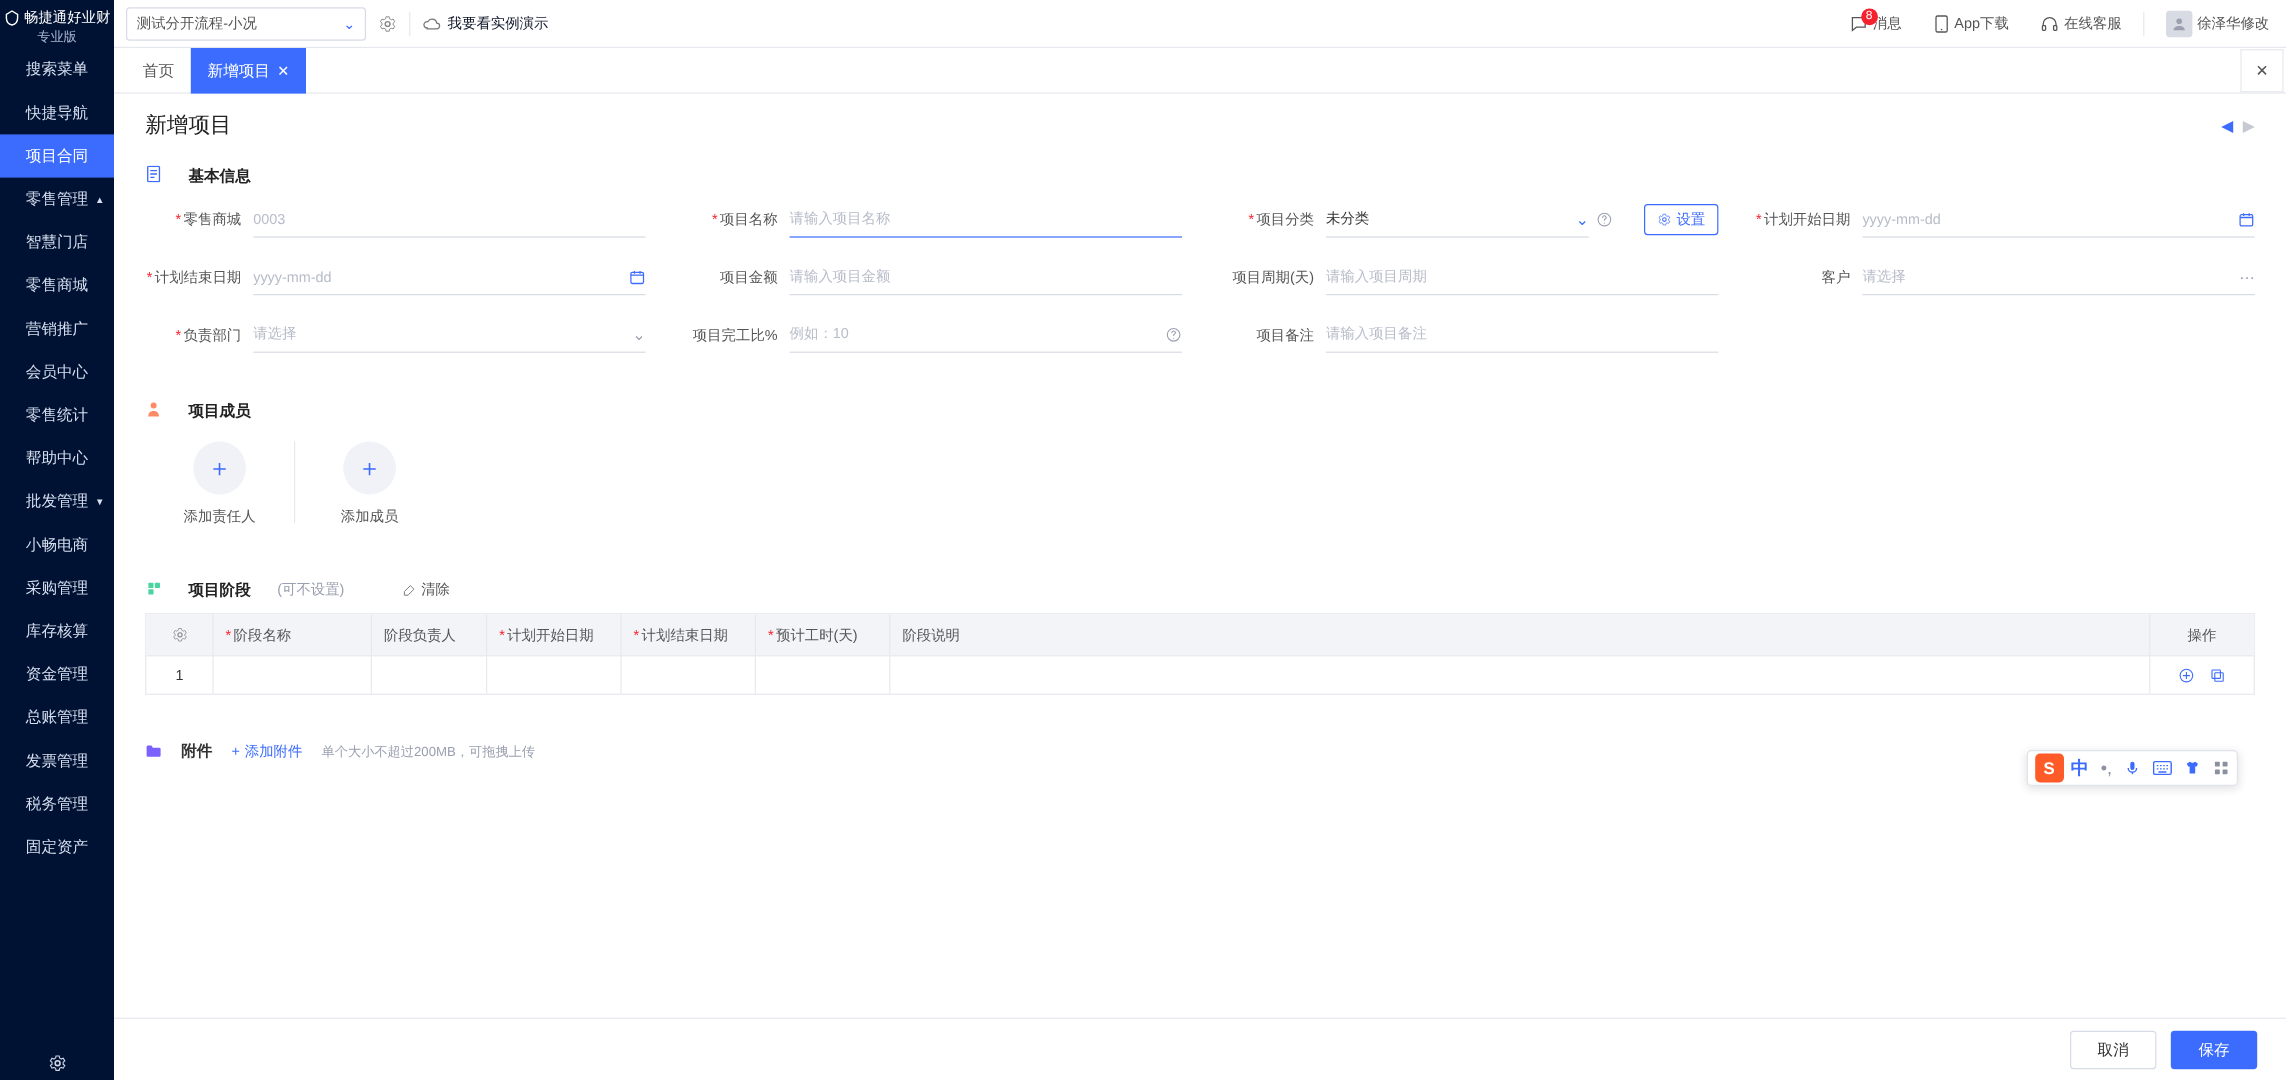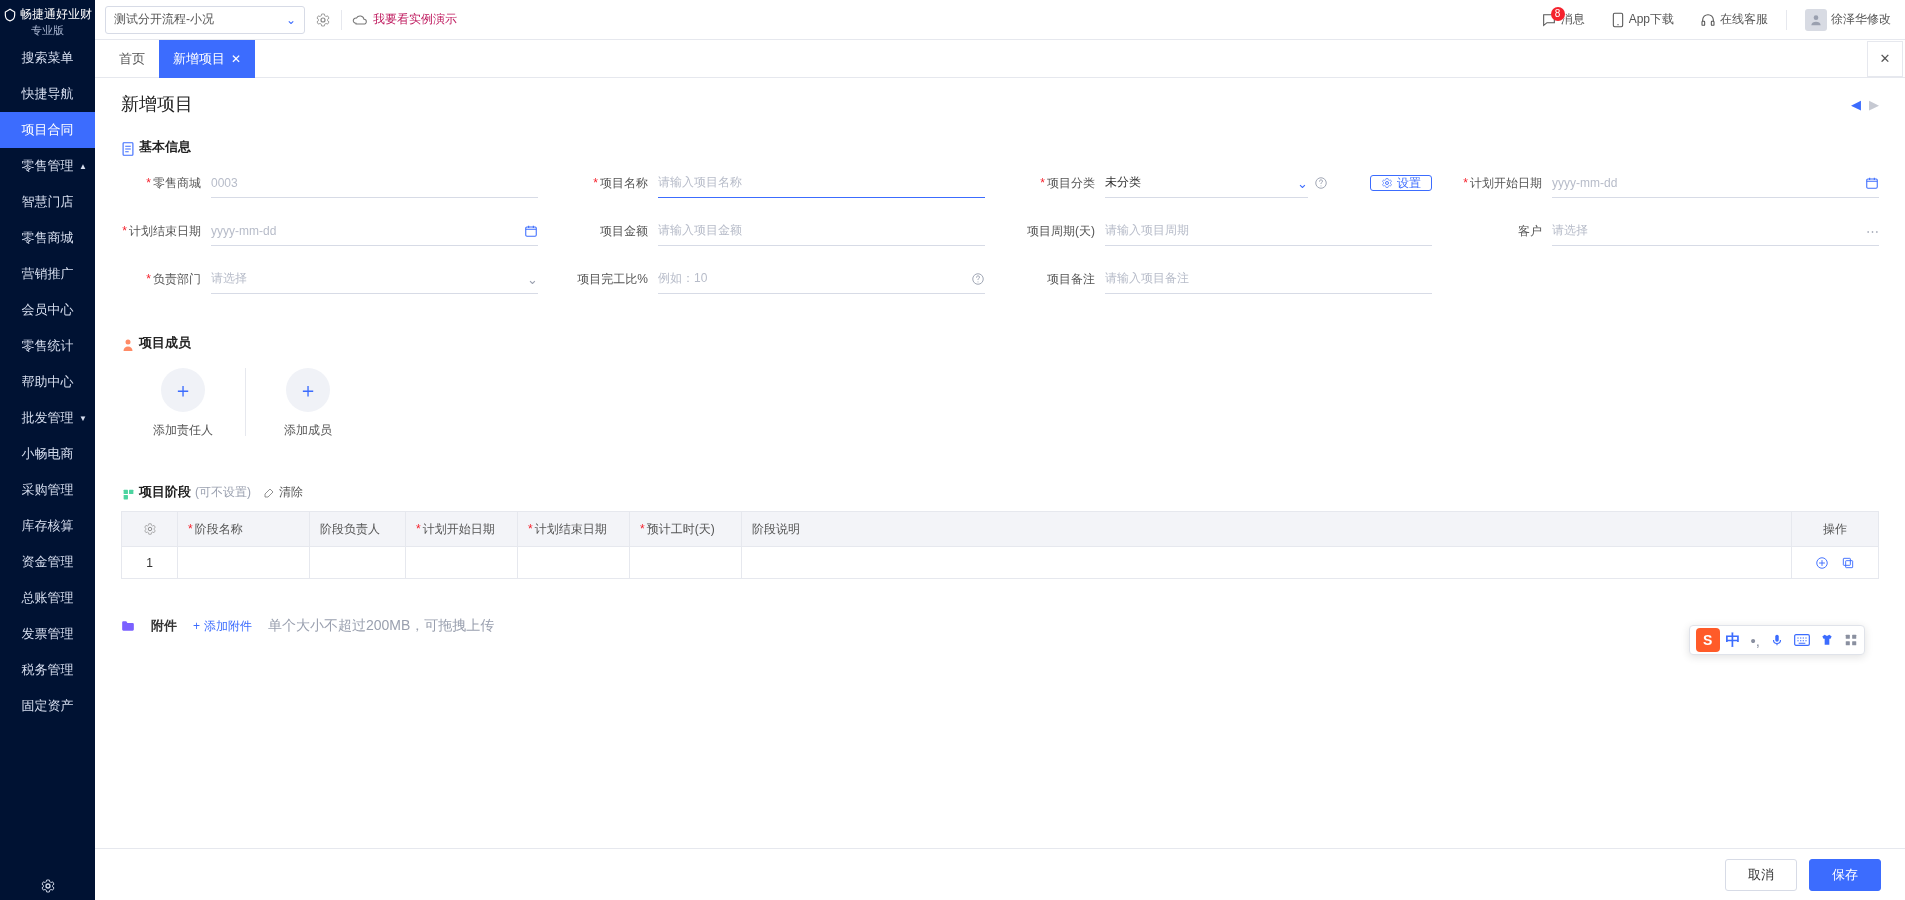--- a/index.html
+++ b/index.html
@@ -70,21 +70,21 @@
   .tenant-select {
     width: 200px; height: 28px;
     border: 1px solid #d7dbe6;
     border-radius: 3px;
     display: flex; align-items: center;
     padding: 0 8px;
     color: #555; font-size: 12px;
     justify-content: space-between;
   }
   .topbar .gear { color:#777; cursor:pointer; }
-  .demo-link { display:flex; align-items:center; gap:5px; color:#be185d; font-size:12px; cursor:pointer; }
+  .demo-link { display:flex; align-items:center; gap:5px; color:#0f172a; font-size:12px; cursor:pointer; }
   .topbar-spacer { flex:1; }
   .top-action { display:flex; align-items:center; gap:4px; color:#555; font-size:12px; cursor:pointer; position:relative; }
   .top-action + .top-action { margin-left: 16px; }
   .badge-red {
     position:absolute; top:-4px; left:10px;
     background:#f5222d; color:#fff;
     font-size:10px; line-height:14px;
     min-width:14px; height:14px;
     border-radius:7px; text-align:center;
     padding:0 3px;
@@ -127,21 +127,21 @@
   .nav-arrow { color:#3C6CFE; cursor:pointer; }
   .nav-arrow.disabled { color:#c6c9d2; cursor:default; }
 
   
   .content-scroll { flex:1; overflow:auto; padding: 0 18px; }
   .section {
     margin-top: 6px;
   }
   .section-gap { height: 22px; }
   .section-title {
-    display:flex; align-items:flex-end; gap:4px;
+    display:flex; align-items:flex-start; gap:22px;
     font-size:13px; font-weight:600; color:#222;
     padding: 6px 8px;
   }
   .section-title .hint { font-weight:400; color:#9aa0af; font-size:12px; }
   .section-title .clear-link { font-weight:400; color:#555; font-size:12px; display:flex; align-items:center; gap:4px; cursor:pointer; }
   .sect-icon { width:14px; height:14px; display:inline-flex; align-items:center; justify-content:center; }
 
   .form-grid {
     display: grid;
     grid-template-columns: repeat(4, 1fr);
@@ -167,24 +167,24 @@
   .form-control.has-value { color:#333; }
   .form-control .ph { color:#b7bcc9; }
   .form-control.highlight { border-bottom-color:#3C6CFE; }
   .ctrl-icon {
     position:absolute; right:0; top:50%; transform:translateY(-50%);
     color:#3C6CFE; font-size:13px;
   }
   .ctrl-icon.grey { color:#9aa0af; }
   .settings-btn {
     border:1px solid #3C6CFE; color:#3C6CFE;
-    height:16px; padding:0 10px;
+    height:26px; padding:0 10px;
     border-radius:3px; font-size:12px;
     display:flex; align-items:center; gap:4px;
-    background:#fff; cursor:pointer; margin-left:42px;
+    background:#fff; cursor:pointer; margin-left:26px;
   }
   .help-icon { color:#9aa0af; margin-left:6px; }
 
   
   .members-row { display:flex; padding: 10px 20px; gap:0; }
   .member-card {
     width:100px; display:flex; flex-direction:column; align-items:center;
     gap:10px;
   }
   .member-sep { width:1px; background:#e6e8ee; height:68px; margin:0 12px; }
@@ -217,21 +217,21 @@
   .td.seq { justify-content:center; color:#333; }
   .row-ops { display:flex; gap:12px; color:#3C6CFE; }
   .row-ops span { cursor:pointer; }
 
   
   .attach-row {
     display:flex; align-items:center; gap:16px;
     padding: 10px 8px;
   }
   .add-attach { color:#3C6CFE; cursor:pointer; display:flex; align-items:center; gap:4px; font-size:12px; }
-  .attach-hint { color:#9aa0af; font-size:14px; }
+  .attach-hint { color:#9aa0af; font-size:11px; }
 
   
   .footer {
     border-top:1px solid #e6e8ee;
     height:52px; display:flex; align-items:center; justify-content:flex-end;
     gap:12px; padding: 0 24px;
   }
   .btn {
     height:32px; padding:0 22px; border-radius:3px;
     font-size:13px; cursor:pointer; display:flex; align-items:center;

